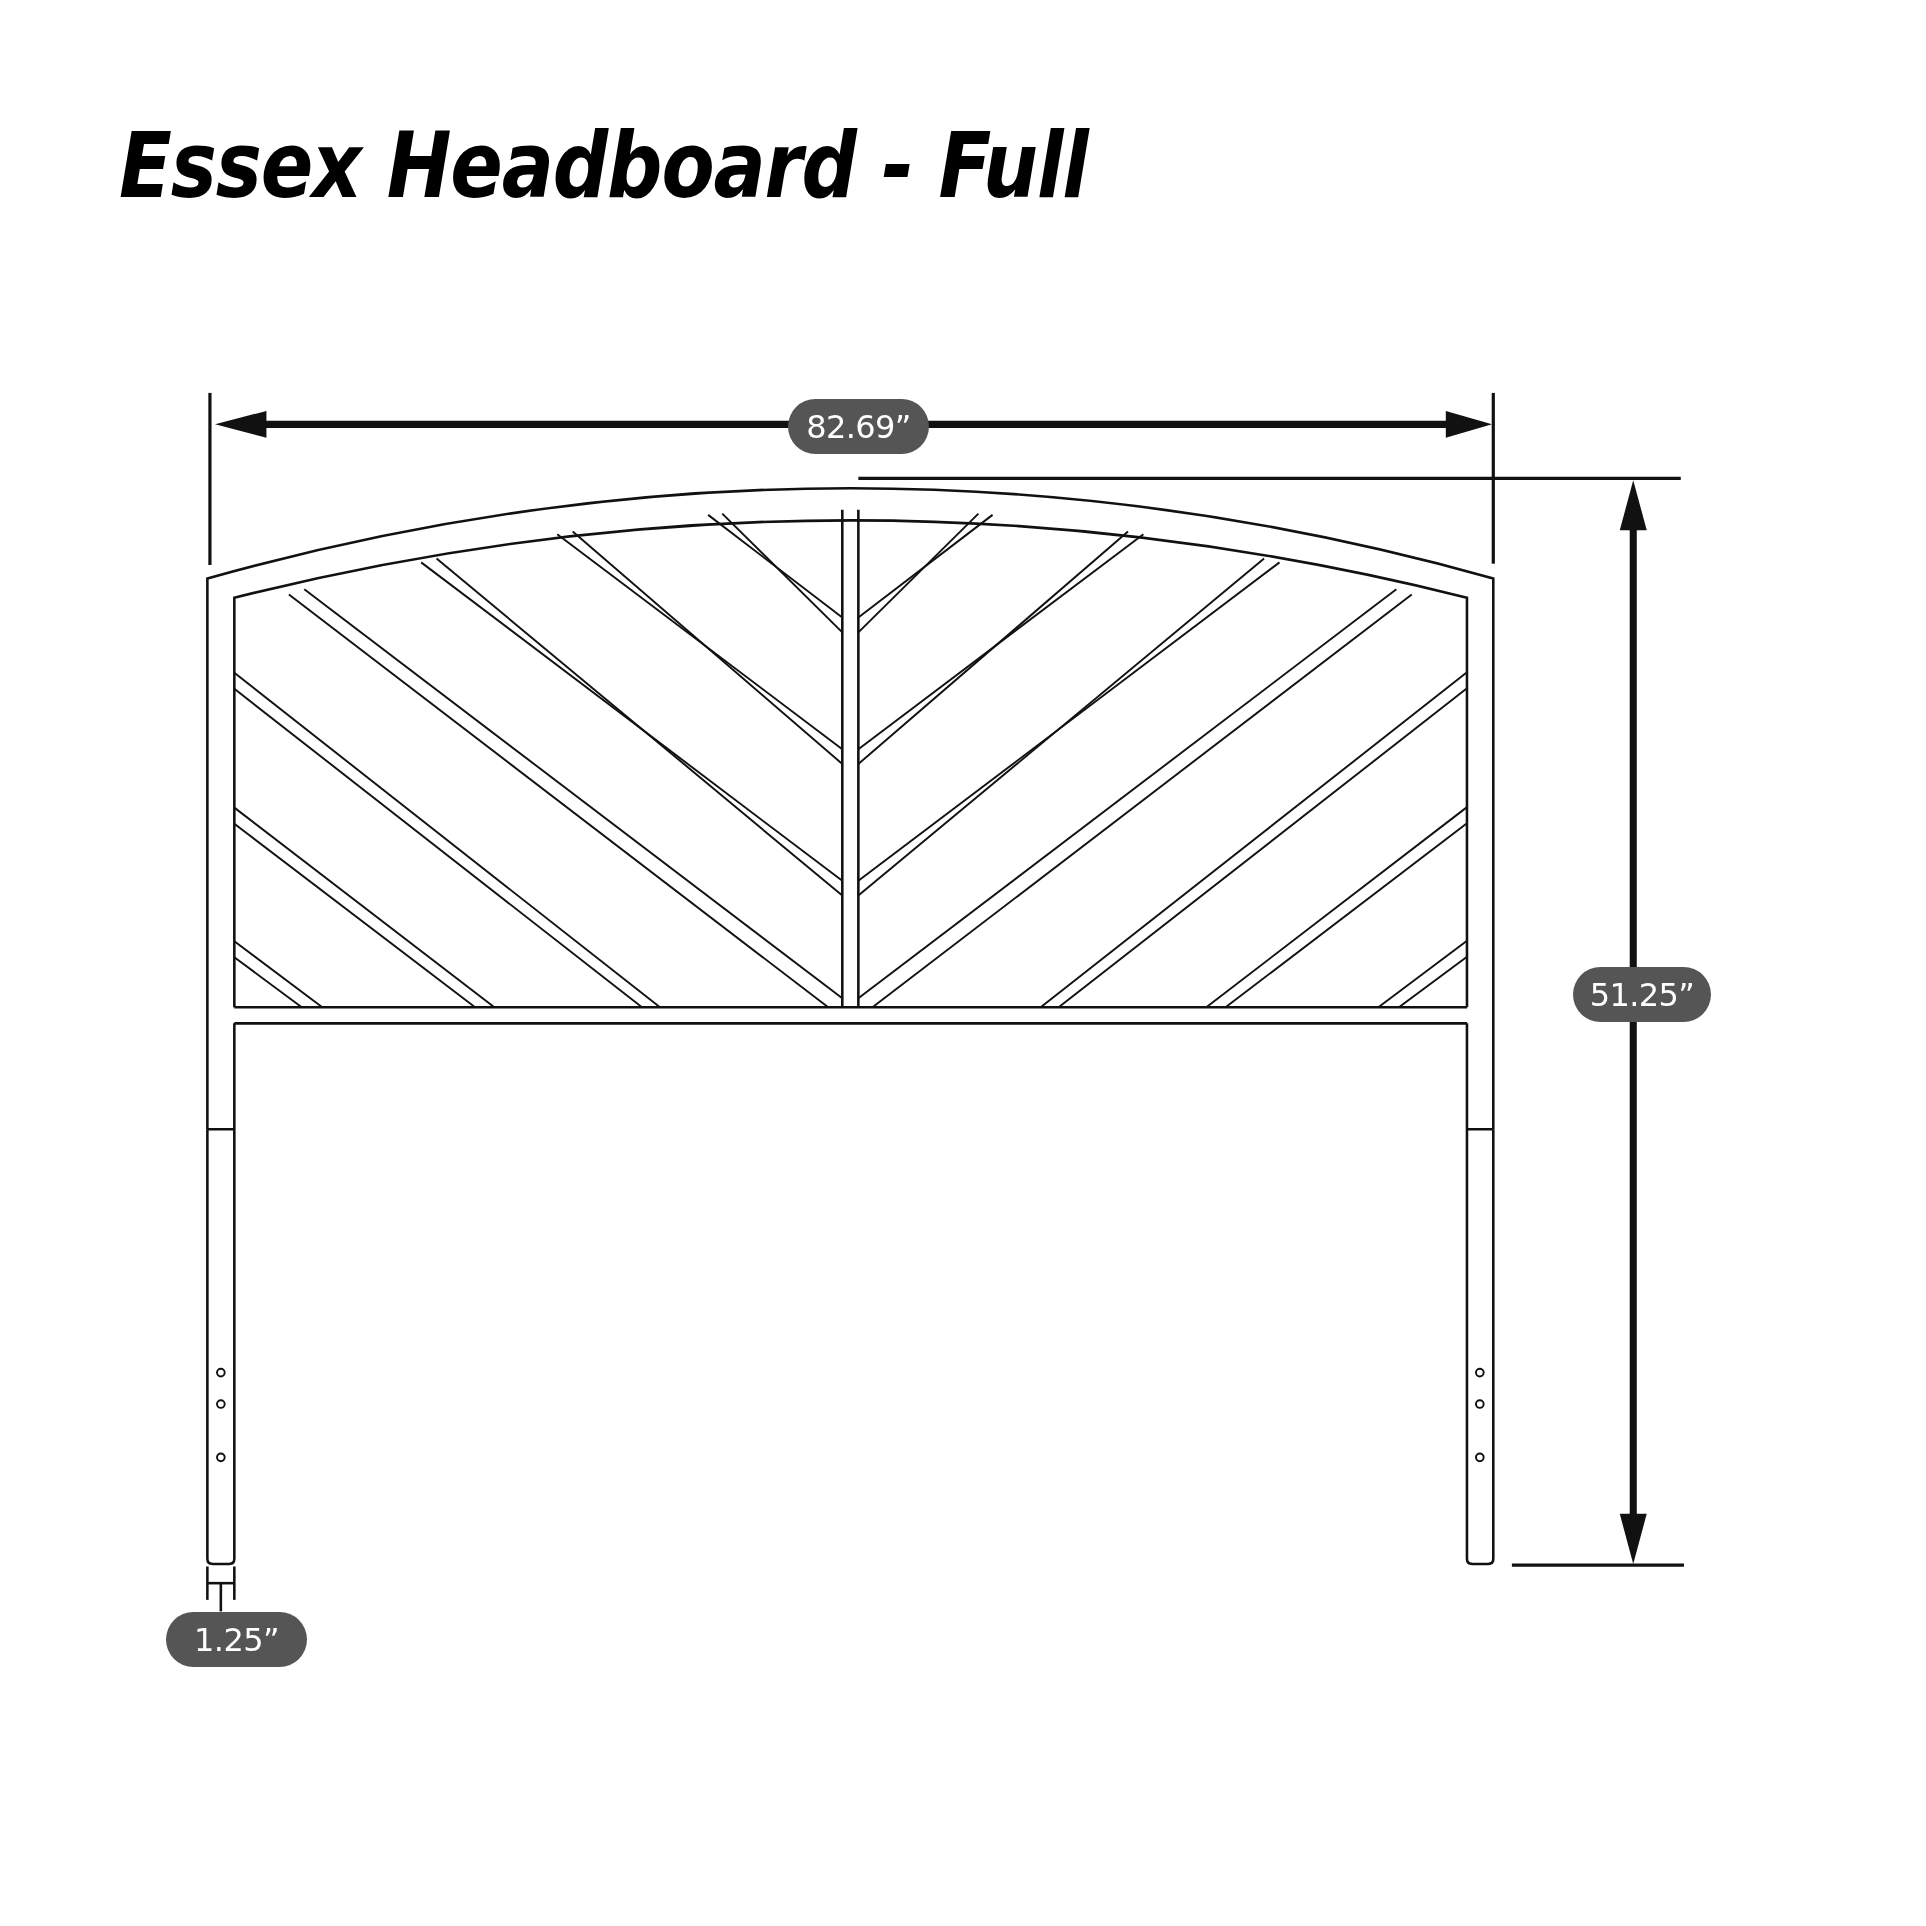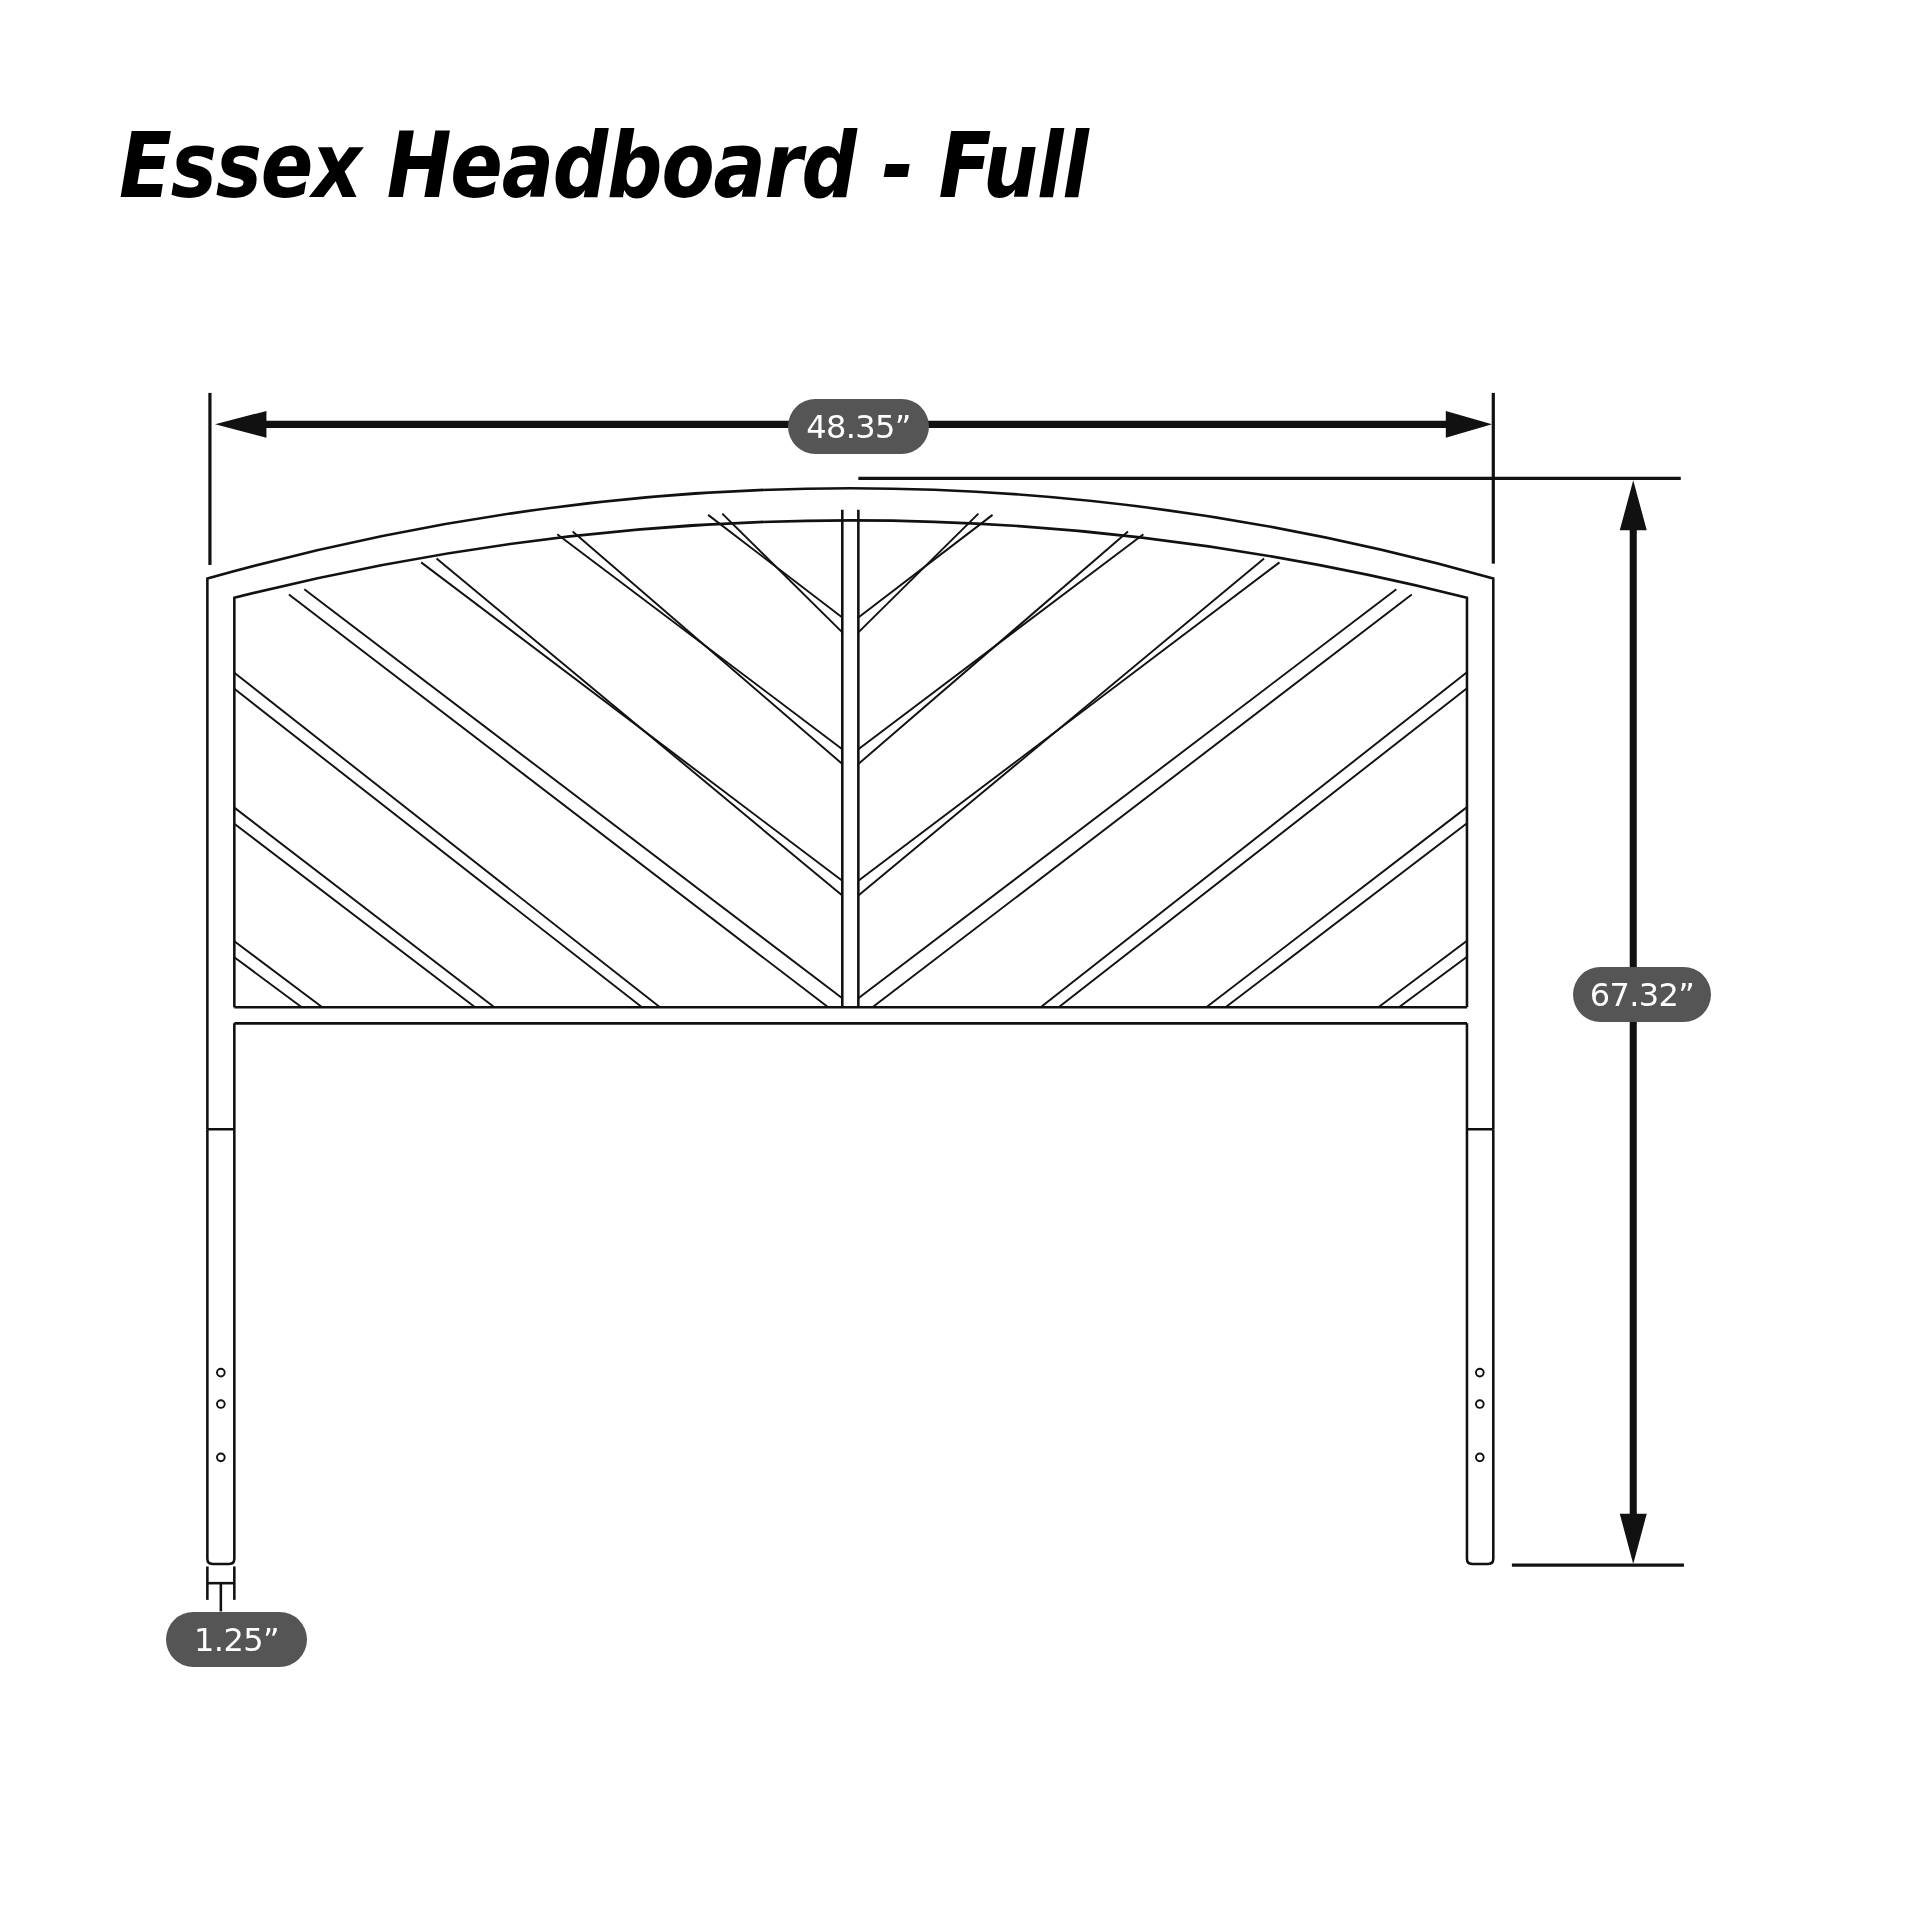--- a/index.html
+++ b/index.html
@@ -90,16 +90,16 @@
   </g>
 
   <g stroke="#111" fill="none" stroke-width="4">
     <line x1="323" y1="2440" x2="323" y2="2492"></line>
     <line x1="365" y1="2440" x2="365" y2="2492"></line>
     <line x1="323" y1="2466" x2="365" y2="2466"></line>
     <line x1="344" y1="2466" x2="344" y2="2510"></line>
   </g>
 </svg>
 
-<div class="pill" style="left:788px; top:399px; width:141px; height:55px;">48.35”</div>
-<div class="pill" style="left:1573px; top:967px; width:138px; height:55px;">67.32”</div>
+<div class="pill" style="left:788px; top:399px; width:141px; height:55px;">82.69”</div>
+<div class="pill" style="left:1573px; top:967px; width:138px; height:55px;">51.25”</div>
 <div class="pill" style="left:166px; top:1612px; width:141px; height:55px;">1.25”</div>
 
 
 </body></html>

